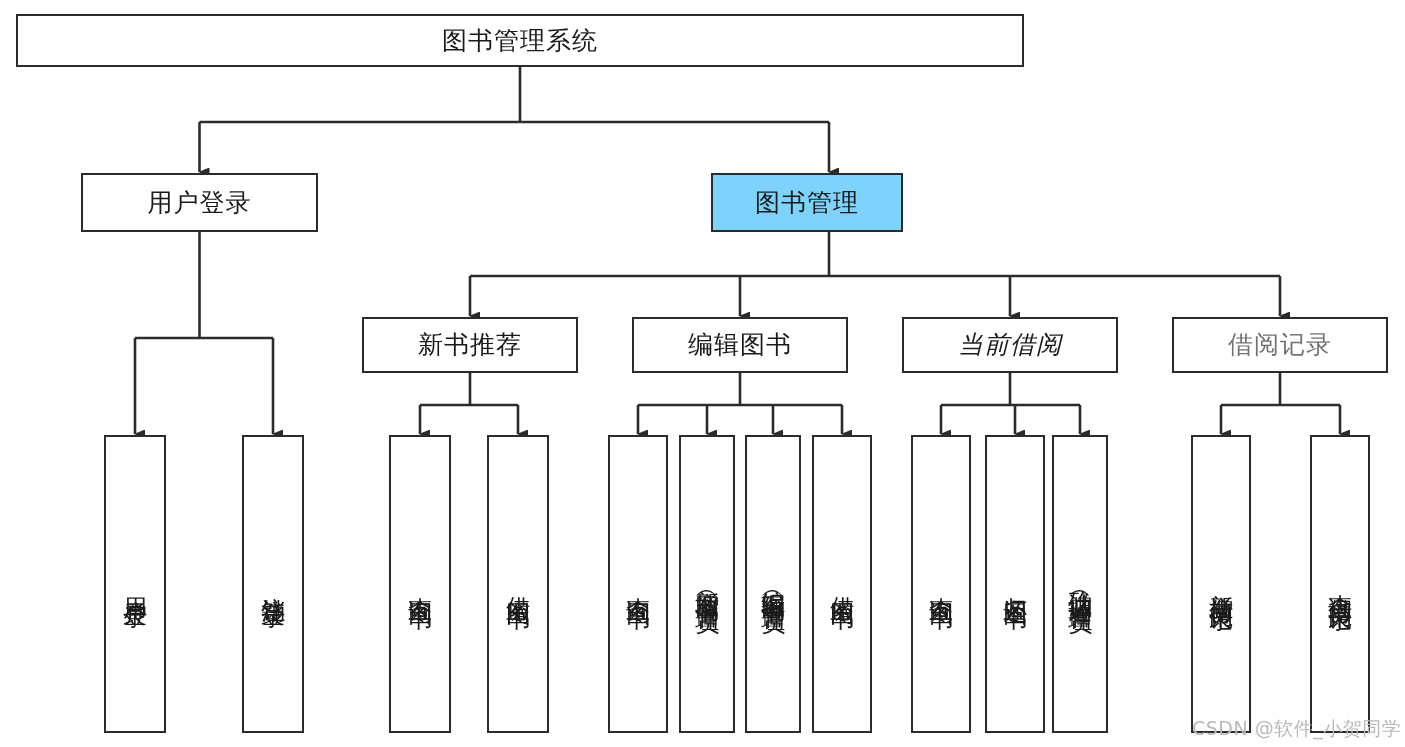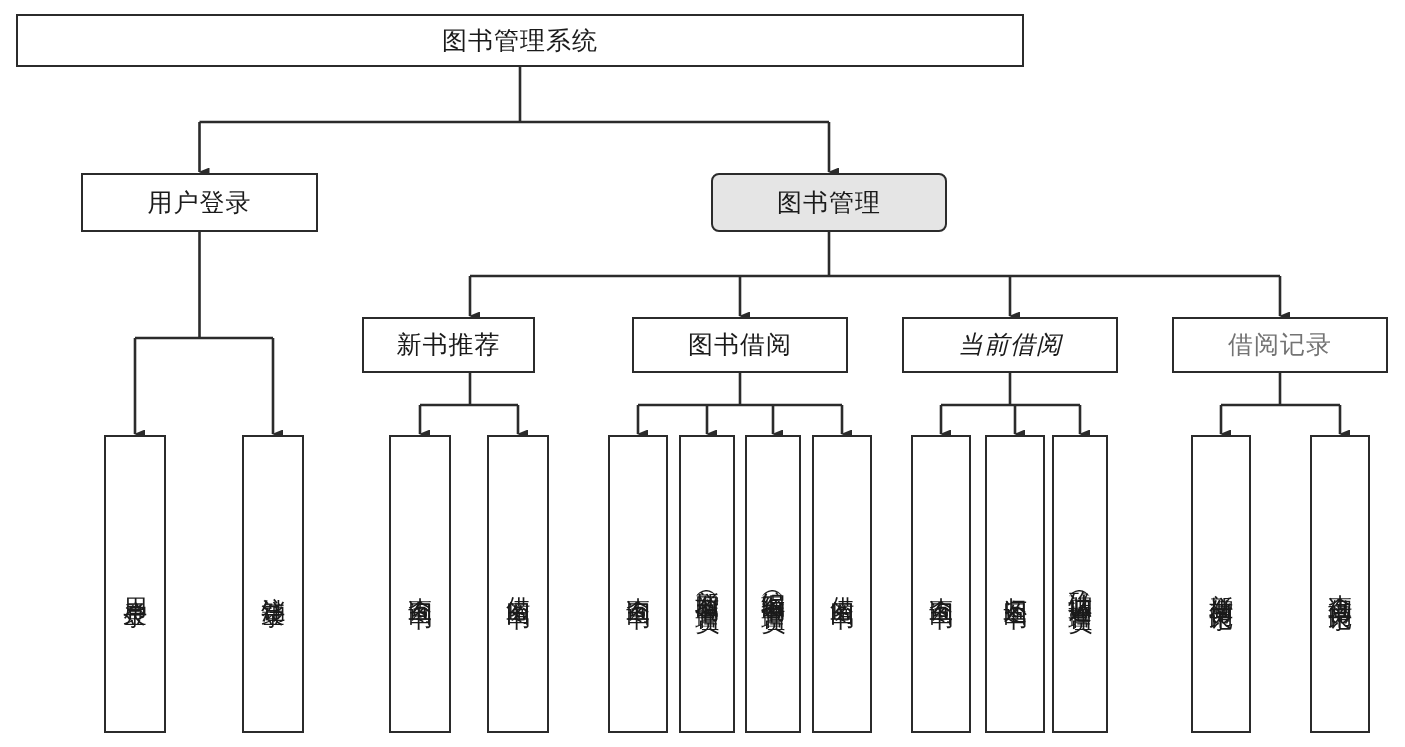--- a/index.html
+++ b/index.html
@@ -112,28 +112,28 @@
       </g>
   </svg>
 
   <div id="node-layer">
       <div class="node horiz" style="left: 16px; top: 14px; width: 1008px; height: 53px; border-color: rgb(43, 43, 43); background: rgb(255, 255, 255); color: rgb(26, 26, 26);">
         <span>图书管理系统</span>
       </div>
       <div class="node horiz" style="left: 81px; top: 173px; width: 237px; height: 59px; border-color: rgb(43, 43, 43); background: rgb(255, 255, 255); color: rgb(26, 26, 26);">
         <span>用户登录</span>
       </div>
-      <div class="node horiz" style="left: 711px; top: 173px; width: 236px; height: 59px; border-color: rgb(43, 43, 43); background: #e5e5e5; color: rgb(26, 26, 26); border-radius: 8px;">
+      <div class="node horiz" style="left: 711px; top: 173px; width: 192px; height: 59px; border-color: rgb(43, 43, 43); background: #7dd3fc; color: rgb(26, 26, 26);">
         <span>图书管理</span>
       </div>
-      <div class="node horiz" style="left: 362px; top: 317px; width: 173px; height: 56px; border-color: rgb(43, 43, 43); background: rgb(255, 255, 255); color: rgb(26, 26, 26);">
+      <div class="node horiz" style="left: 362px; top: 317px; width: 216px; height: 56px; border-color: rgb(43, 43, 43); background: rgb(255, 255, 255); color: rgb(26, 26, 26);">
         <span>新书推荐</span>
       </div>
       <div class="node horiz" style="left: 632px; top: 317px; width: 216px; height: 56px; border-color: rgb(43, 43, 43); background: rgb(255, 255, 255); color: rgb(26, 26, 26);">
-        <span>图书借阅</span>
+        <span>编辑图书</span>
       </div>
       <div class="node horiz" style="left: 902px; top: 317px; width: 216px; height: 56px; border-color: rgb(43, 43, 43); background: rgb(255, 255, 255); color: rgb(26, 26, 26); font-style: italic;">
         <span>当前借阅</span>
       </div>
       <div class="node horiz" style="left: 1172px; top: 317px; width: 216px; height: 56px; border-color: rgb(43, 43, 43); background: rgb(255, 255, 255); color: #737373;">
         <span>借阅记录</span>
       </div>
       <div class="node vert" style="left: 104px; top: 435px; width: 62px; height: 298px; border-color: rgb(43, 43, 43); background: rgb(255, 255, 255); color: rgb(26, 26, 26);">
         <span class="vtext">用户登录</span>
       </div>
@@ -168,14 +168,15 @@
         <span class="vtext">确认归还（管理员）</span>
       </div>
       <div class="node vert" style="left: 1191px; top: 435px; width: 60px; height: 298px; border-color: rgb(43, 43, 43); background: rgb(255, 255, 255); color: rgb(26, 26, 26);">
         <span class="vtext">新增借阅记录</span>
       </div>
       <div class="node vert" style="left: 1310px; top: 435px; width: 60px; height: 298px; border-color: rgb(43, 43, 43); background: rgb(255, 255, 255); color: rgb(26, 26, 26);">
         <span class="vtext">查询借阅记录</span>
       </div>
     </div>
 
+  <div class="watermark" style="left: 1192px; top: 716px; color: rgb(185, 185, 185);">CSDN @软件_小贺同学</div>
 
 </div>
 
 </body></html>

